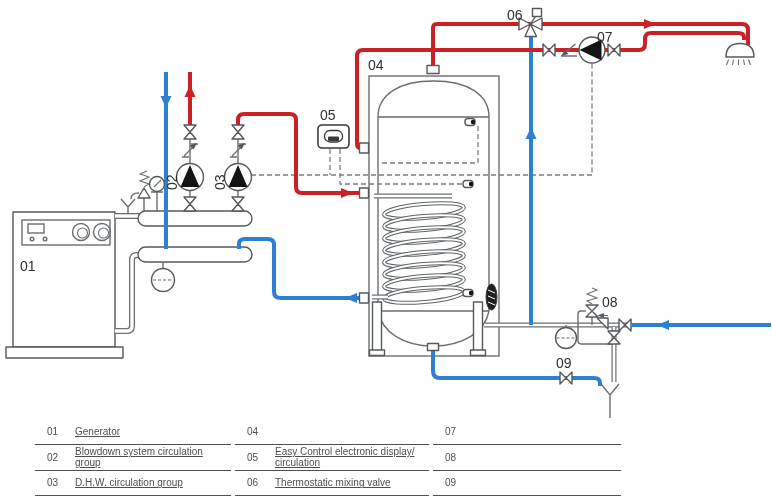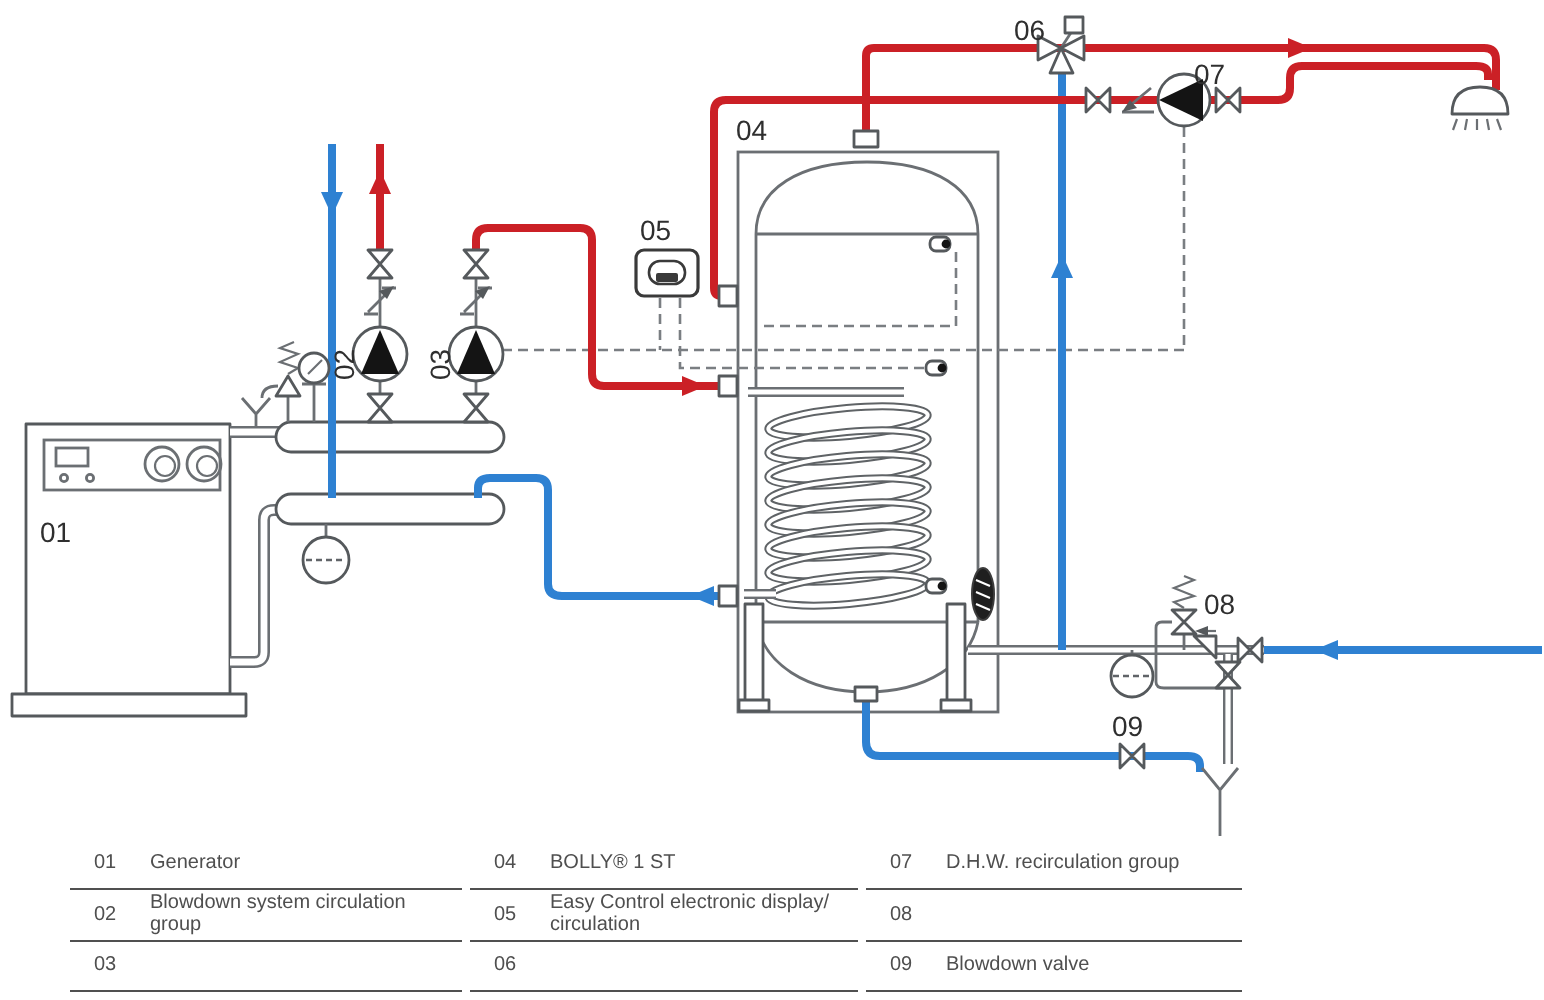--- a/index.html
+++ b/index.html
@@ -24,21 +24,21 @@
   .sym{fill:#ffffff;stroke:#55595c;stroke-width:1.4;stroke-linejoin:round;}
   .blk{fill:#141414;stroke:none;}
   .ahd{fill:#55595c;stroke:none;}
   .tag{font:14px "Liberation Sans",sans-serif;fill:#2f2f2f;}
   
   .legend{position:absolute;left:35px;top:419px;display:flex;gap:4px;
           font:10px/1.1 "Liberation Sans",sans-serif;color:#4f4f4f;}
   .lcol{display:flex;flex-direction:column;}
   .lrow{display:flex;align-items:center;height:24.8px;border-bottom:1.6px solid #505050;}
   .lnum{flex:0 0 28px;padding-left:12px;}
-  .ldesc{flex:1;padding-right:3px;}
+  .ldesc{flex:1;padding-right:3px;text-decoration:underline;}
 </style>
 </head>
 <body>
 
 <div id="stage">
 
 <svg width="772" height="418" viewBox="0 0 772 418">
 
   <g>
     <rect x="369" y="76" width="130" height="280" class="ln"></rect>
@@ -260,43 +260,42 @@
     <div class="lrow">
       <div class="lnum">01</div>
       <div class="ldesc">Generator</div>
     </div>
     <div class="lrow">
       <div class="lnum">02</div>
       <div class="ldesc">Blowdown system circulation group</div>
     </div>
     <div class="lrow">
       <div class="lnum">03</div>
+      <div class="ldesc">D.H.W. circulation group</div>
     </div>
   </div>
   <div class="lcol" style="width:194px;">
     <div class="lrow">
       <div class="lnum">04</div>
-      <div class="ldesc">BOLLY® 1 ST</div>
     </div>
     <div class="lrow">
       <div class="lnum">05</div>
       <div class="ldesc">Easy Control electronic display/ circulation</div>
     </div>
     <div class="lrow">
       <div class="lnum">06</div>
+      <div class="ldesc">Thermostatic mixing valve</div>
     </div>
   </div>
   <div class="lcol" style="width:188px;">
     <div class="lrow">
       <div class="lnum">07</div>
-      <div class="ldesc">D.H.W. recirculation group</div>
     </div>
     <div class="lrow">
       <div class="lnum">08</div>
     </div>
     <div class="lrow">
       <div class="lnum">09</div>
-      <div class="ldesc">Blowdown valve</div>
     </div>
   </div>
 </div>
 
 </div>
 
 </body></html>

